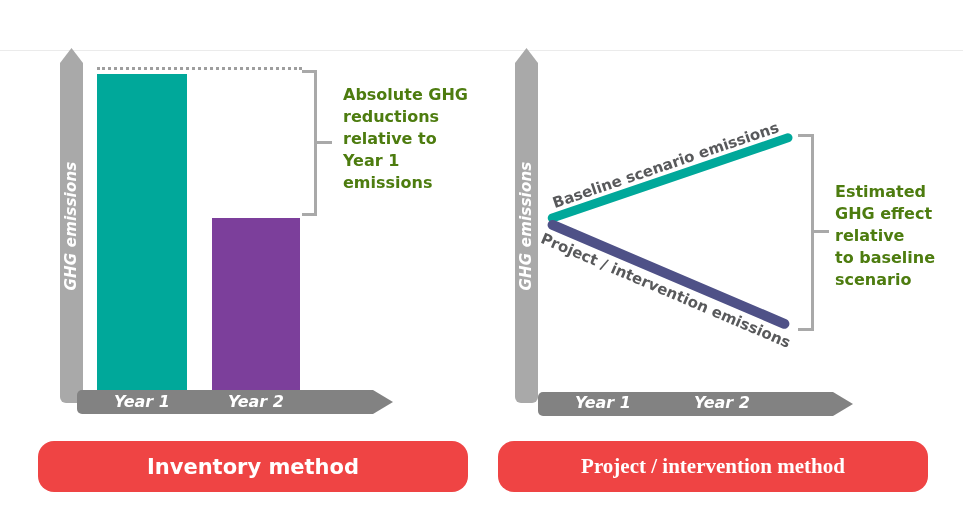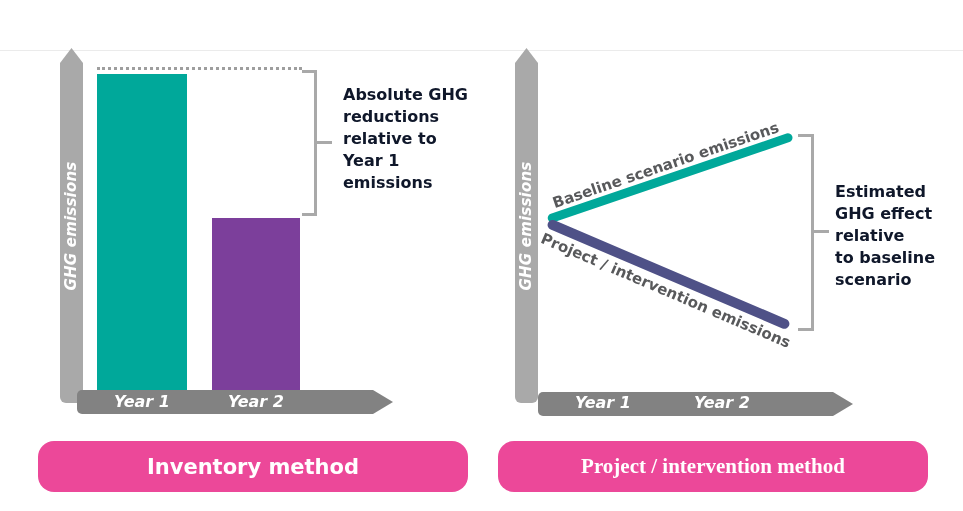--- a/index.html
+++ b/index.html
@@ -22,21 +22,21 @@
   .bar-year1{left:97px;top:74px;width:90px;height:316px;background:#00a89a;}
   .bar-year2{left:212px;top:218px;width:88px;height:172px;background:#7c3f9b;}
   .dotted-line{position:absolute;left:97px;top:67px;width:205px;height:0;border-top:3px dotted #9e9e9e;}
 
   .bracket-part{position:absolute;background:#a9a9a9;}
   .lb-v{left:314px;top:70px;width:3px;height:146px;}
   .lb-t{left:302px;top:70px;width:15px;height:3px;}
   .lb-b{left:302px;top:213px;width:15px;height:3px;}
   .lb-m{left:314px;top:141px;width:18px;height:3px;}
 
-  .annotation{position:absolute;color:#0f172a;font-weight:bold;font-size:16px;line-height:22px;
+  .annotation{position:absolute;color:#4d7c0f;font-weight:bold;font-size:16px;line-height:22px;
               white-space:pre-line;}
   .left-annotation{left:343px;top:84px;width:150px;}
   .right-annotation{left:835px;top:181px;width:130px;}
 
   .left-x-axis{left:77px;top:390px;width:316px;}
   .lx1{left:97px;top:393px;width:90px;}
   .lx2{left:211px;top:393px;width:90px;}
   .left-y-axis{left:60px;top:48px;height:355px;}
 
   
@@ -54,21 +54,21 @@
               color:#58595b;font-weight:bold;font-size:15px;}
   .label-above{bottom:9px;}
   .label-below{top:12px;}
 
   .rb-v{left:811px;top:134px;width:3px;height:197px;}
   .rb-t{left:798px;top:134px;width:16px;height:3px;}
   .rb-b{left:798px;top:328px;width:16px;height:3px;}
   .rb-m{left:811px;top:230px;width:18px;height:3px;}
 
   
-  .method-button{position:absolute;top:441px;width:430px;height:51px;background:#ec4899;border-radius:16px;
+  .method-button{position:absolute;top:441px;width:430px;height:51px;background:#ef4444;border-radius:16px;
                  display:flex;align-items:center;justify-content:center;color:#ffffff;font-weight:bold;
                  font-size:21px;cursor:pointer;}
   .left-button{left:38px;}
   .right-button{left:498px;font-family:Liberation Serif, serif;}
 </style>
 </head>
 <body>
 
 <div class="canvas">
   <div class="faint-line"></div>

